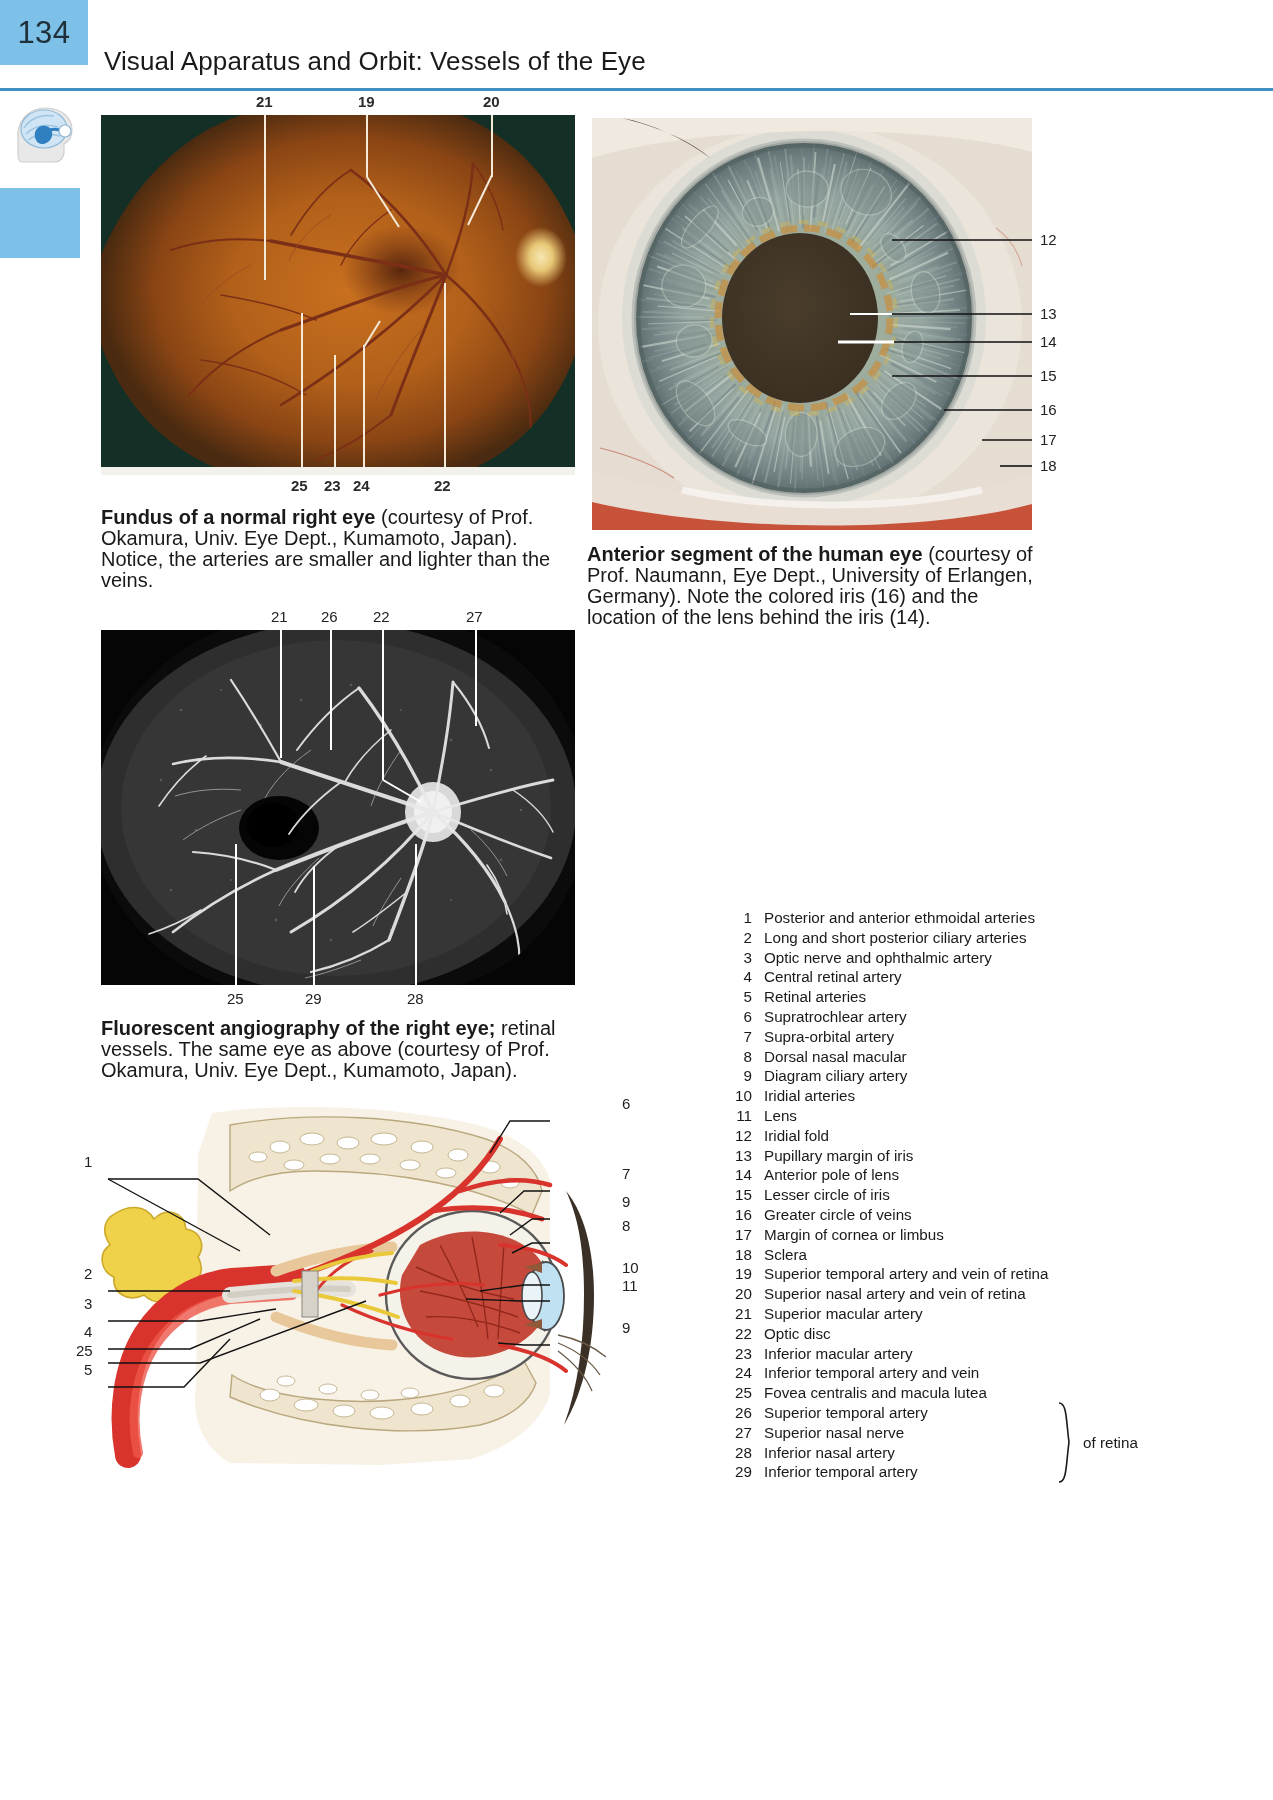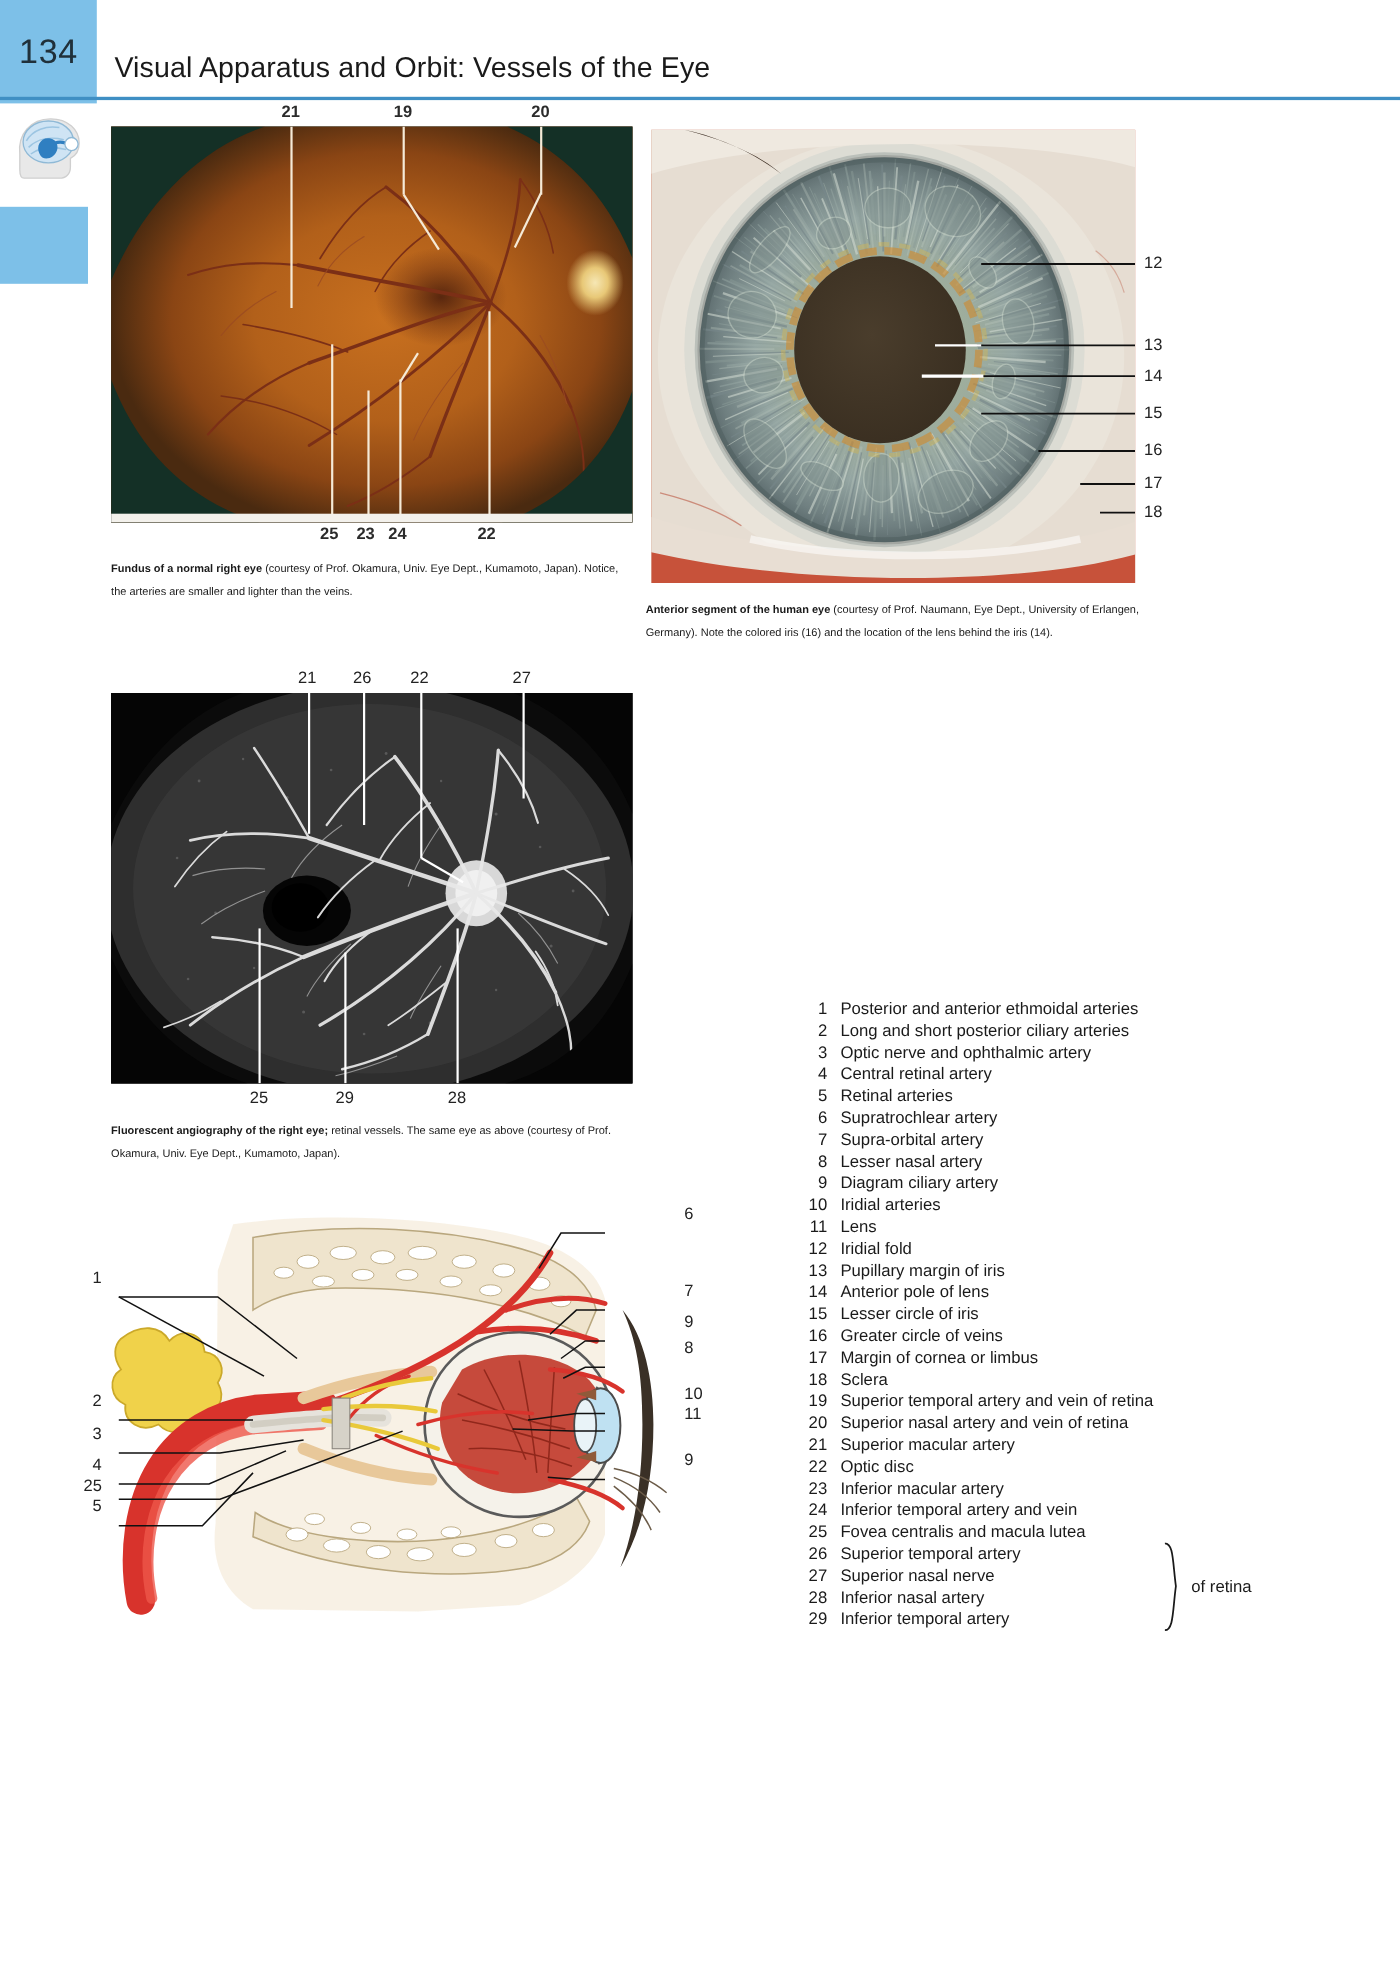--- a/index.html
+++ b/index.html
@@ -4,35 +4,35 @@
 <style>
   html,body{margin:0;padding:0;}
   body{
     width:1273px;height:1800px;background:#ffffff;
     font-family:"Liberation Sans", sans-serif;
     color:#1a1a1a;position:relative;overflow:hidden;
   }
   
   .header{position:absolute;left:0;top:0;width:1273px;height:90px;}
   .page-num-box{
-    position:absolute;left:0;top:0;width:88px;height:94px;
+    position:absolute;left:0;top:0;width:88px;height:65px;
     background:#7dc0e8;display:flex;align-items:center;justify-content:center;
   }
   .page-num{font-size:31px;color:#20303a;letter-spacing:.5px;}
   .header-title{
     position:absolute;left:104px;top:46px;font-size:26px;color:#1a1a1a;
     letter-spacing:.1px;white-space:nowrap;
   }
   .header-rule{position:absolute;left:0;top:88px;width:1273px;height:3px;background:#3f8fc4;}
   
   .tab-icon{position:absolute;left:10px;top:100px;width:70px;height:70px;}
   .tab-blue{position:absolute;left:0;top:188px;width:80px;height:70px;background:#7dc0e8;}
   
   .fig{position:absolute;}
-  .caption{font-size:10px;line-height:21px;color:#1a1a1a;}
+  .caption{font-size:20px;line-height:21px;color:#1a1a1a;}
   .caption b{font-weight:bold;}
   .lbl{position:absolute;font-size:15px;color:#222;font-family:"Liberation Sans",sans-serif;}
   .lblw{position:absolute;font-size:15px;color:#2b2b2b;font-weight:bold;}
   .leader{position:absolute;background:#f5ead7;}
   
   #fundus-fig{left:101px;top:115px;width:474px;height:360px;}
   #fundus-img{position:absolute;left:0;top:0;width:474px;height:360px;
     background:
       radial-gradient(ellipse 60px 45px at 300px 155px, rgba(60,20,10,.78) 0%, rgba(90,35,15,.35) 60%, rgba(0,0,0,0) 100%),
       radial-gradient(ellipse 26px 30px at 440px 142px, #f6e7b4 0%, #e8c877 45%, rgba(190,120,50,0) 100%),
@@ -755,21 +755,21 @@
     <div class="legend-row">
       <span class="legend-num">6</span>
       <span class="legend-txt">Supratrochlear artery</span>
     </div>
     <div class="legend-row">
       <span class="legend-num">7</span>
       <span class="legend-txt">Supra-orbital artery</span>
     </div>
     <div class="legend-row">
       <span class="legend-num">8</span>
-      <span class="legend-txt">Lesser nasal artery</span>
+      <span class="legend-txt">Dorsal nasal macular</span>
     </div>
     <div class="legend-row">
       <span class="legend-num">9</span>
       <span class="legend-txt">Diagram ciliary artery</span>
     </div>
     <div class="legend-row">
       <span class="legend-num">10</span>
       <span class="legend-txt">Iridial arteries</span>
     </div>
     <div class="legend-row">

